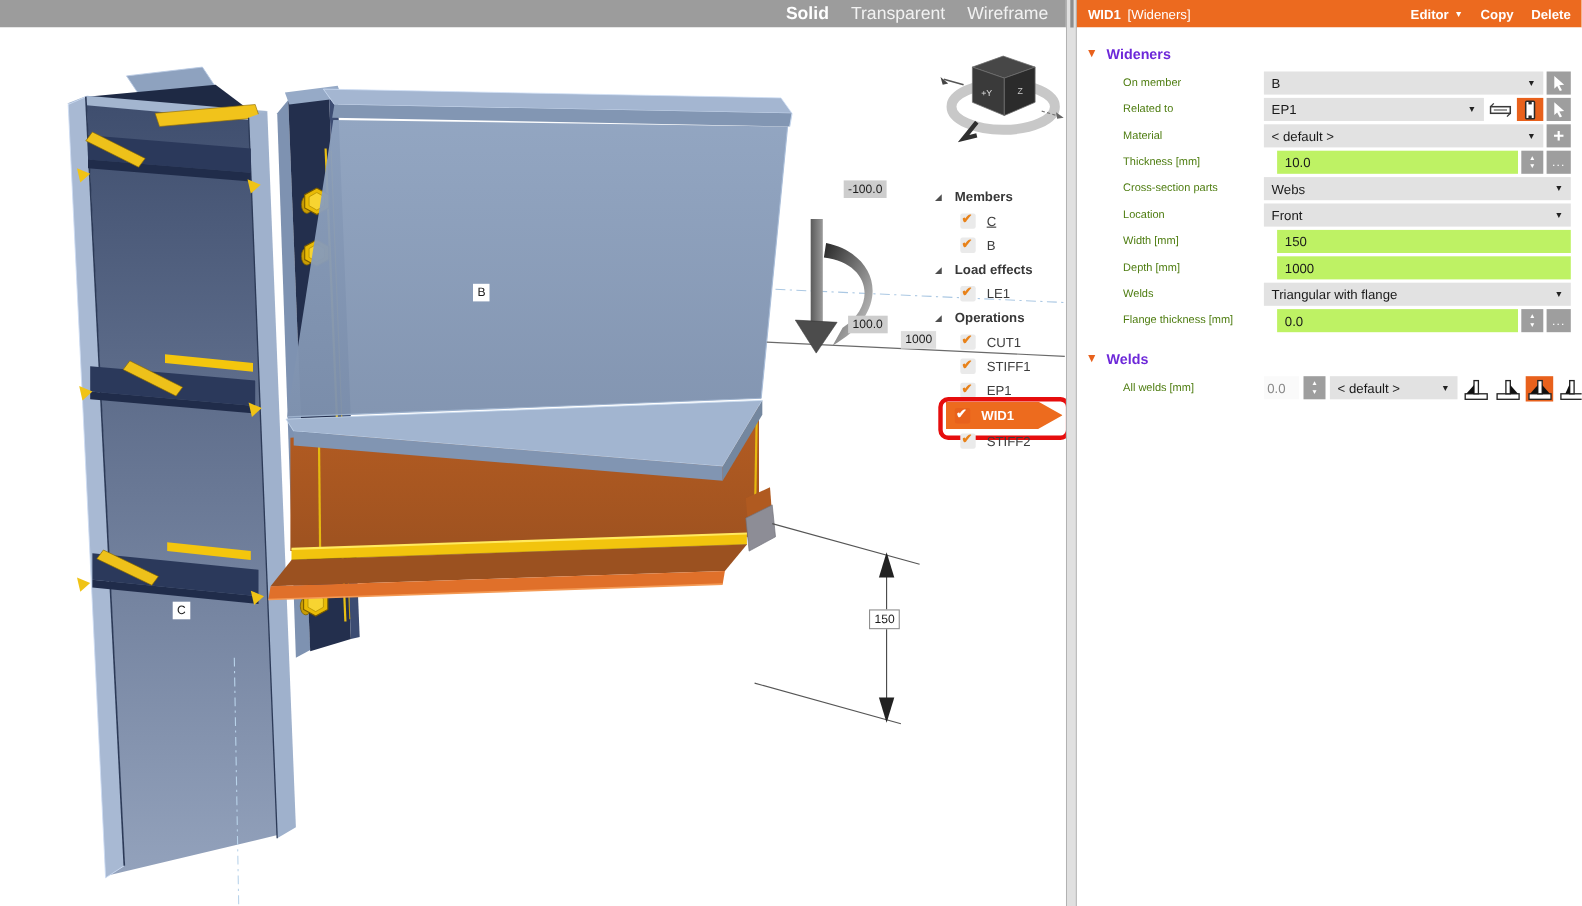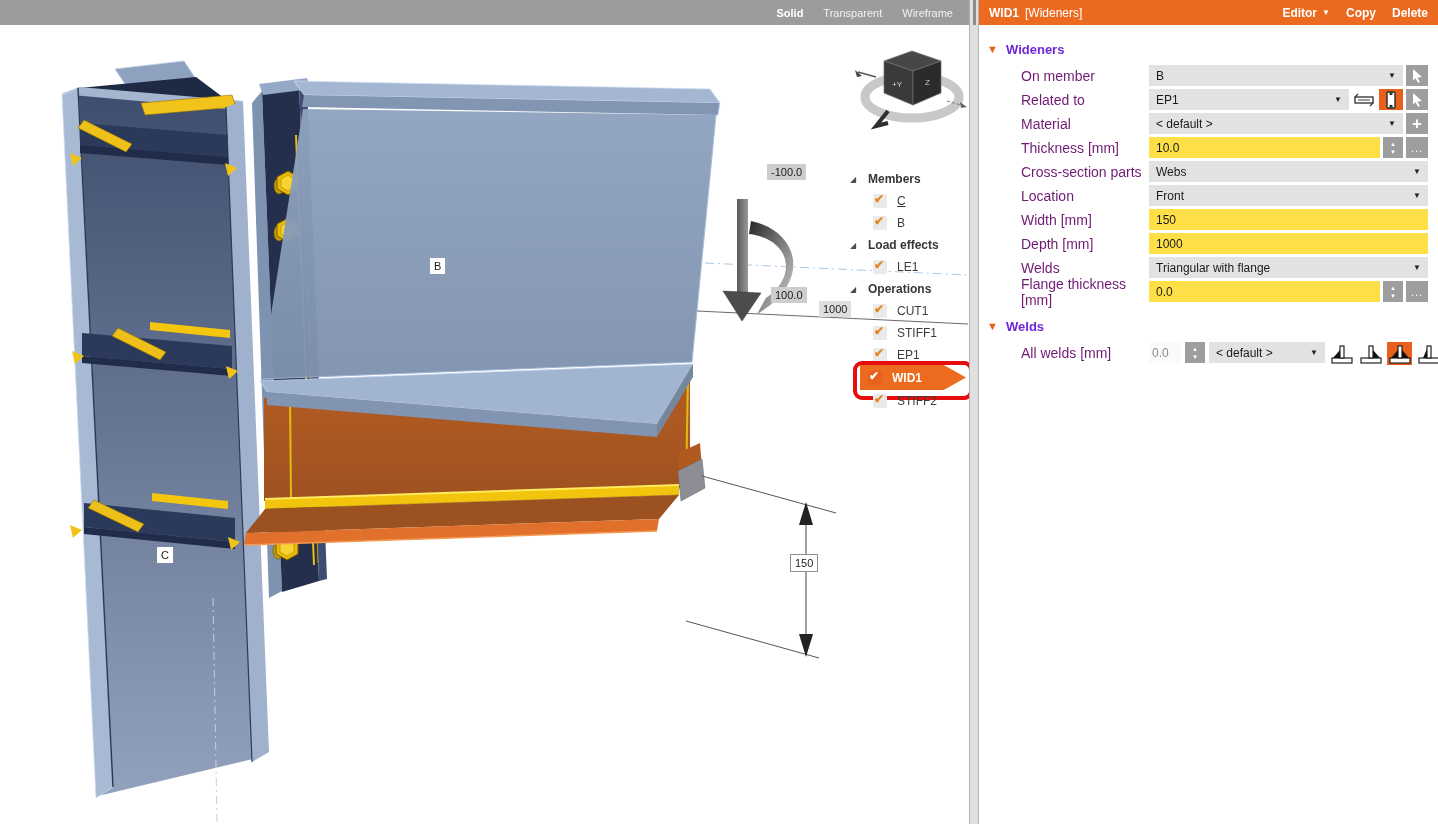--- a/index.html
+++ b/index.html
@@ -1,20 +1,20 @@
 <!DOCTYPE html>
 <html><head>
 <meta charset="utf-8">
 <style>
   html,body{margin:0;padding:0;background:#fff;font-family:"Liberation Sans",sans-serif;}
   #stage{position:relative;width:1438px;height:824px;overflow:hidden;background:#fff;}
 
   
   .topbar{position:absolute;left:0;top:0;width:969px;height:25px;background:#9c9c9c;display:flex;align-items:center;justify-content:flex-end;gap:20px;padding-right:16px;box-sizing:border-box;}
-  .viewmode{color:#f2f2f2;font-size:11px;cursor:default;}
+  .viewmode{color:#f2f2f2;font-size:16px;cursor:default;}
   .viewmode.active{font-weight:bold;color:#fff;}
   .splitter{position:absolute;left:969px;top:0;width:10px;height:824px;background:#e0e0e0;border-left:1px solid #b2b2b2;border-right:1px solid #b2b2b2;box-sizing:border-box;}
   .splitter .grip{position:absolute;left:3px;top:0;width:3px;height:25px;background:#8d8d8d;}
   .orangebar{position:absolute;left:979px;top:0;width:459px;height:25px;background:#ec6a1f;display:flex;align-items:center;color:#fff;font-size:12px;box-sizing:border-box;padding:0 10px;}
   .orangebar .title{font-weight:bold;margin-right:6px;}
   .orangebar .spacer{flex:1;}
   .orangebar .act{font-weight:bold;margin-left:16px;cursor:default;display:flex;align-items:center;gap:5px;}
   .mini-caret{font-size:8px;line-height:1;}
 
   
@@ -41,26 +41,26 @@
   .pennant .tck::after{color:#fff;}
   .pennant .titem{color:#fff;font-weight:bold;}
   .redring{position:absolute;left:7px;top:-4px;width:112px;height:31px;border:4px solid #e60d0d;border-radius:9px;pointer-events:none;}
 
   
   .ppanel{position:absolute;left:979px;top:25px;width:459px;height:799px;background:#fff;box-sizing:border-box;padding-top:8px;}
   .phead{display:flex;align-items:center;height:24px;margin:4px 0 4px 0;}
   .phead .tri{width:27px;text-align:center;color:#e8611c;font-size:11px;flex:none;}
   .phead .ptitle{color:#6d28d9;font-weight:bold;font-size:13px;}
   .prow{display:flex;align-items:center;height:21px;margin:0 10px 3px 42px;}
-  .plabel{width:128px;flex:none;font-size:14px;color:#701a75;}
+  .plabel{width:128px;flex:none;font-size:10px;color:#4d7c0f;}
   .pfield{flex:1;display:flex;gap:3px;align-items:stretch;height:21px;}
   .dd{flex:1;background:#e2e2e2;display:flex;align-items:center;font-size:12px;color:#1a1a1a;padding:0 7px;position:relative;}
   .dd .ddtxt{flex:1;}
   .dd .caret{font-size:8px;color:#222;margin-left:4px;}
-  .inp{flex:1;background:#fde047;display:flex;align-items:center;font-size:12px;color:#1a1a1a;padding:0 7px;}
+  .inp{flex:1;background:#bef264;display:flex;align-items:center;font-size:12px;color:#1a1a1a;padding:0 7px;margin-left:12px;}
   .gbtn{width:22px;flex:none;background:#9e9e9e;color:#fff;display:flex;align-items:center;justify-content:center;font-size:13px;}
   .stepper{width:20px;flex:none;background:#9e9e9e;display:flex;flex-direction:column;align-items:center;justify-content:center;color:#fff;font-size:6px;line-height:6px;gap:2px;}
   .icobtn{width:24px;flex:none;display:flex;align-items:center;justify-content:center;background:transparent;}
   .icobtn.sel{background:#e8611c;}
   .weldrow .pfield{gap:4px;}
   .smallinp{width:26px;flex:none;background:#fafafa;color:#8a8a8a;font-size:12px;display:flex;align-items:center;padding:0 3px;}
   .dd.fixed{flex:none;width:102px;}
   .wbtn{width:25px;height:23px;flex:none;display:flex;align-items:center;justify-content:center;}
   .wbtn.sel{background:#e8611c;}
 </style>

